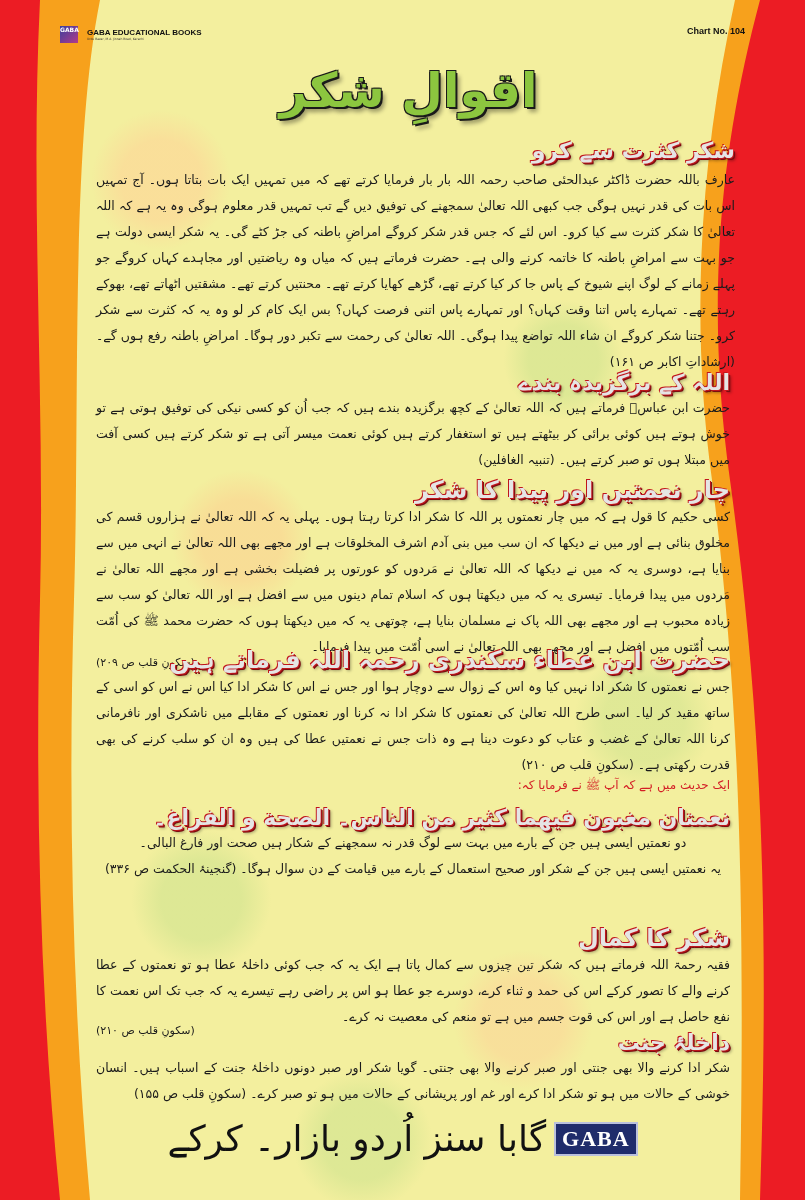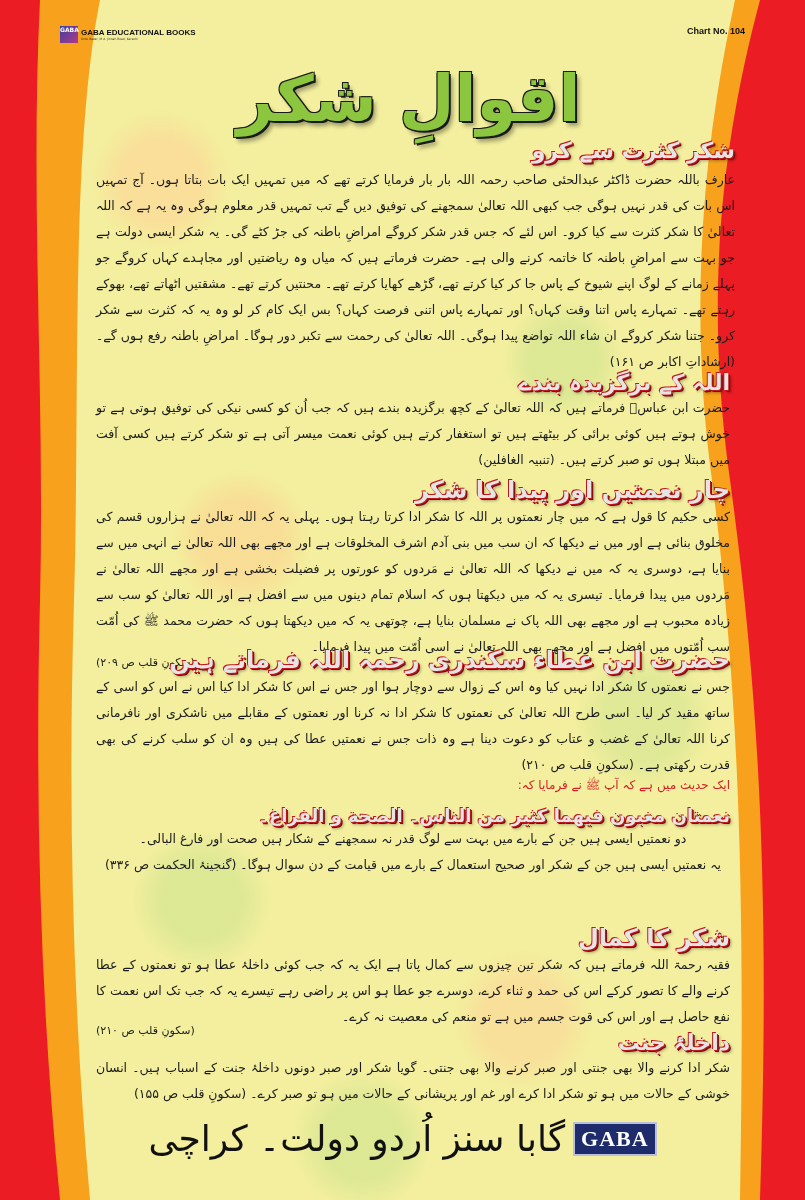--- a/index.html
+++ b/index.html
@@ -22,36 +22,36 @@
       radial-gradient(circle at 30% 45%, rgba(255,200,140,0.45) 0 40px, transparent 70px),
       radial-gradient(circle at 80% 60%, rgba(200,225,140,0.45) 0 40px, transparent 70px),
       radial-gradient(circle at 25% 75%, rgba(200,225,140,0.5) 0 40px, transparent 70px),
       radial-gradient(circle at 65% 85%, rgba(255,205,150,0.45) 0 40px, transparent 70px),
       radial-gradient(circle at 45% 95%, rgba(200,225,140,0.5) 0 40px, transparent 70px),
       #f3ef9e;
     clip-path: path('M100,0 L735,0 C700,160 690,320 712,480 C740,700 745,900 740,1200 L90,1200 C72,1000 68,800 74,600 C80,400 70,150 100,0 Z');
   }
   .content { position: absolute; inset: 0; }
   .publisher {
-    position: absolute; left: 60px; top: 26px; display: flex; align-items: center; gap: 3px;
+    position: absolute; left: 60px; top: 26px; display: flex; align-items: center; gap: 9px;
   }
   .pub-logo {
     width: 18px; height: 17px; background: linear-gradient(135deg,#3a3f9f,#b23a8a);
     color: #fff; font-size: 6px; font-weight: bold; text-align: center; line-height: 8px;
   }
   .pub-text { display: flex; flex-direction: column; }
   .pub-name { font-family: "Liberation Sans", sans-serif; font-weight: bold; font-size: 8px; color: #111; line-height: 9px; }
   .pub-addr { font-size: 3px; color: #333; line-height: 4px; }
   .chart-no {
     position: absolute; right: 60px; top: 20px;
     font-family: "Liberation Sans", sans-serif; font-weight: bold; font-size: 9px; color: #111; margin-top: 6px;
   }
   .main-title {
     position: absolute; left: 0; right: 0; top: 62px; text-align: center;
-    font-family: "DejaVu Sans", sans-serif; font-size: 64px; font-weight: bold;
+    font-family: "DejaVu Sans", sans-serif; font-size: 48px; font-weight: bold;
     color: #8cc63f;
     text-shadow: 2px 2px 0 #1a1a1a, -1px -1px 0 #1a1a1a, 1px -1px 0 #1a1a1a, -1px 1px 0 #1a1a1a, 4px 5px 4px rgba(0,0,0,0.35);
     direction: rtl;
     padding-left: 12px;
   }
   .heading {
     direction: rtl;
     font-family: "DejaVu Sans", sans-serif; font-weight: bold;
     color: #e5e5e5;
     text-shadow: 1px 1px 0 #c0161c, -1px -1px 0 #c0161c, 2px 2px 0 #7a0d10, 3px 3px 3px rgba(0,0,0,0.3);
@@ -105,34 +105,34 @@
   <div class="sec" style="left:96px; right:75px; top:476px;">
     <div class="heading" style="font-size:24px;">چار نعمتیں اور پیدا کا شکر</div>
     <div class="para">کسی حکیم کا قول ہے کہ میں چار نعمتوں پر اللہ کا شکر ادا کرتا رہتا ہوں۔ پہلی یہ کہ اللہ تعالیٰ نے ہزاروں قسم کی مخلوق بنائی ہے اور میں نے دیکھا کہ ان سب میں بنی آدم اشرف المخلوقات ہے اور مجھے بھی اللہ تعالیٰ نے انہی میں سے بنایا ہے، دوسری یہ کہ میں نے دیکھا کہ اللہ تعالیٰ نے مَردوں کو عورتوں پر فضیلت بخشی ہے اور مجھے اللہ تعالیٰ نے مَردوں میں پیدا فرمایا۔ تیسری یہ کہ میں دیکھتا ہوں کہ اسلام تمام دینوں میں سے افضل ہے اور اللہ تعالیٰ کو سب سے زیادہ محبوب ہے اور مجھے بھی اللہ پاک نے مسلمان بنایا ہے، چوتھی یہ کہ میں دیکھتا ہوں کہ حضرت محمد ﷺ کی اُمّت سب اُمّتوں میں افضل ہے اور مجھے بھی اللہ تعالیٰ نے اسی اُمّت میں پیدا فرمایا۔</div>
     <div class="cite" style="text-align:left; direction:rtl; margin-top:-4px;">(سکونِ قلب ص ۲۰۹)</div>
   </div>
 
   <div class="sec" style="left:96px; right:75px; top:646px;">
     <div class="heading" style="font-size:24px;">حضرت ابن عطاء سکندری رحمہ اللہ فرماتے ہیں</div>
     <div class="para">جس نے نعمتوں کا شکر ادا نہیں کیا وہ اس کے زوال سے دوچار ہوا اور جس نے اس کا شکر ادا کیا اس نے اس کو اسی کے ساتھ مقید کر لیا۔ اسی طرح اللہ تعالیٰ کی نعمتوں کا شکر ادا نہ کرنا اور نعمتوں کے مقابلے میں ناشکری اور نافرمانی کرنا اللہ تعالیٰ کے غضب و عتاب کو دعوت دینا ہے وہ ذات جس نے نعمتیں عطا کی ہیں وہ ان کو سلب کرنے کی بھی قدرت رکھتی ہے۔ (سکونِ قلب ص ۲۱۰)</div>
     <div class="hadith-intro">ایک حدیث میں ہے کہ آپ ﷺ نے فرمایا کہ:</div>
-    <div class="heading" style="font-size:18px; margin-top:10px;">نعمتان مغبون فيهما كثير من الناس۔ الصحة و الفراغ۔</div>
+    <div class="heading" style="font-size:22px; margin-top:10px;">نعمتان مغبون فيهما كثير من الناس۔ الصحة و الفراغ۔</div>
     <div class="para" style="text-align:center; text-align-last:center;">دو نعمتیں ایسی ہیں جن کے بارے میں بہت سے لوگ قدر نہ سمجھنے کے شکار ہیں صحت اور فارغ البالی۔</div>
     <div class="para" style="text-align:center; text-align-last:center;">یہ نعمتیں ایسی ہیں جن کے شکر اور صحیح استعمال کے بارے میں قیامت کے دن سوال ہوگا۔ (گنجینۂ الحکمت ص ۳۳۶)</div>
   </div>
 
   <div class="sec" style="left:96px; right:75px; top:924px;">
     <div class="heading" style="font-size:24px;">شکر کا کمال</div>
     <div class="para">فقیہ رحمۃ اللہ فرماتے ہیں کہ شکر تین چیزوں سے کمال پاتا ہے ایک یہ کہ جب کوئی داخلۂ عطا ہو تو نعمتوں کے عطا کرنے والے کا تصور کرکے اس کی حمد و ثناء کرے، دوسرے جو عطا ہو اس پر راضی رہے تیسرے یہ کہ جب تک اس نعمت کا نفع حاصل ہے اور اس کی قوت جسم میں ہے تو منعم کی معصیت نہ کرے۔</div>
     <div class="cite" style="text-align:left; margin-top:-6px;">(سکونِ قلب ص ۲۱۰)</div>
   </div>
 
   <div class="sec" style="left:96px; right:75px; top:1030px;">
     <div class="heading" style="font-size:22px;">داخلۂ جنت</div>
     <div class="para">شکر ادا کرنے والا بھی جنتی اور صبر کرنے والا بھی جنتی۔ گویا شکر اور صبر دونوں داخلۂ جنت کے اسباب ہیں۔ انسان خوشی کے حالات میں ہو تو شکر ادا کرے اور غم اور پریشانی کے حالات میں ہو تو صبر کرے۔ (سکونِ قلب ص ۱۵۵)</div>
   </div>
 
   <div class="footer">
-    <div class="footer-urdu">گابا سنز اُردو دولت۔ کراچی</div>
+    <div class="footer-urdu">گابا سنز اُردو بازار۔ کرکے</div>
     <div class="gaba-badge">GABA</div>
   </div>
 
 </div>
 
 </body></html>

